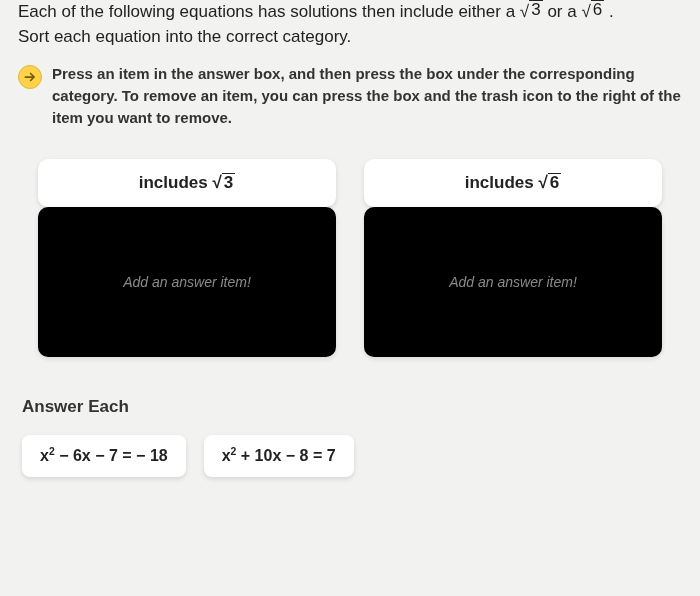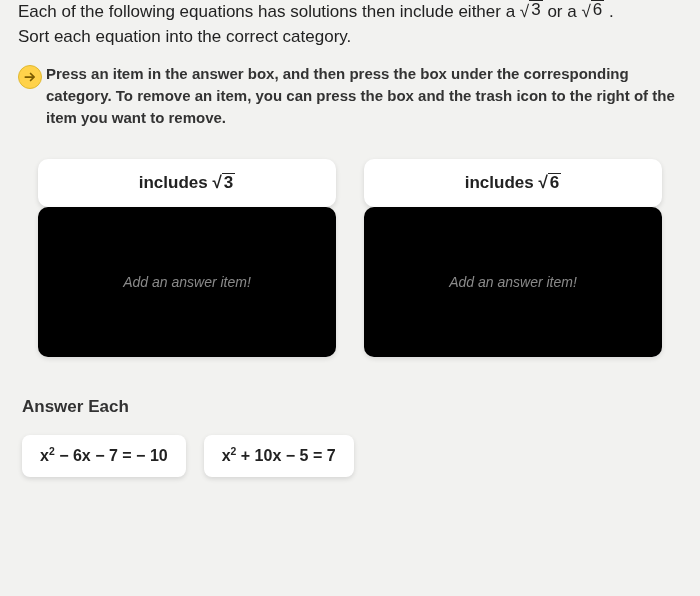--- a/index.html
+++ b/index.html
@@ -14,21 +14,21 @@
   }
   .intro {
     font-size: 17px;
     line-height: 1.45;
     color: #222;
     margin-bottom: 14px;
   }
   .hint-row {
     display: flex;
     align-items: flex-start;
-    gap: 4px;
+    gap: 10px;
     margin-bottom: 30px;
   }
   .hint-icon {
     width: 24px; height: 24px;
     border-radius: 50%;
     background: #ffd24a;
     display: flex; align-items: center; justify-content: center;
     flex-shrink: 0;
     border: 1px solid #e0b931;
     margin-top: 2px;
@@ -141,18 +141,18 @@
     <div class="drop-zone">
       <span>Add an answer item!</span>
     </div>
   </div>
 </div>
 
 <div class="bank-title">Answer Each</div>
 
 <div class="bank-row">
   <div class="bank-item">
-    <span>x</span><sup>2</sup>&nbsp;<span>− 6x − 7</span>&nbsp;=&nbsp;<span>− 10</span>
+    <span>x</span><sup>2</sup>&nbsp;<span>− 6x − 7</span>&nbsp;=&nbsp;<span>− 18</span>
   </div>
   <div class="bank-item">
-    <span>x</span><sup>2</sup>&nbsp;<span>+ 10x − 5</span>&nbsp;=&nbsp;<span>7</span>
+    <span>x</span><sup>2</sup>&nbsp;<span>+ 10x − 8</span>&nbsp;=&nbsp;<span>7</span>
   </div>
 </div>
 
 </body></html>

